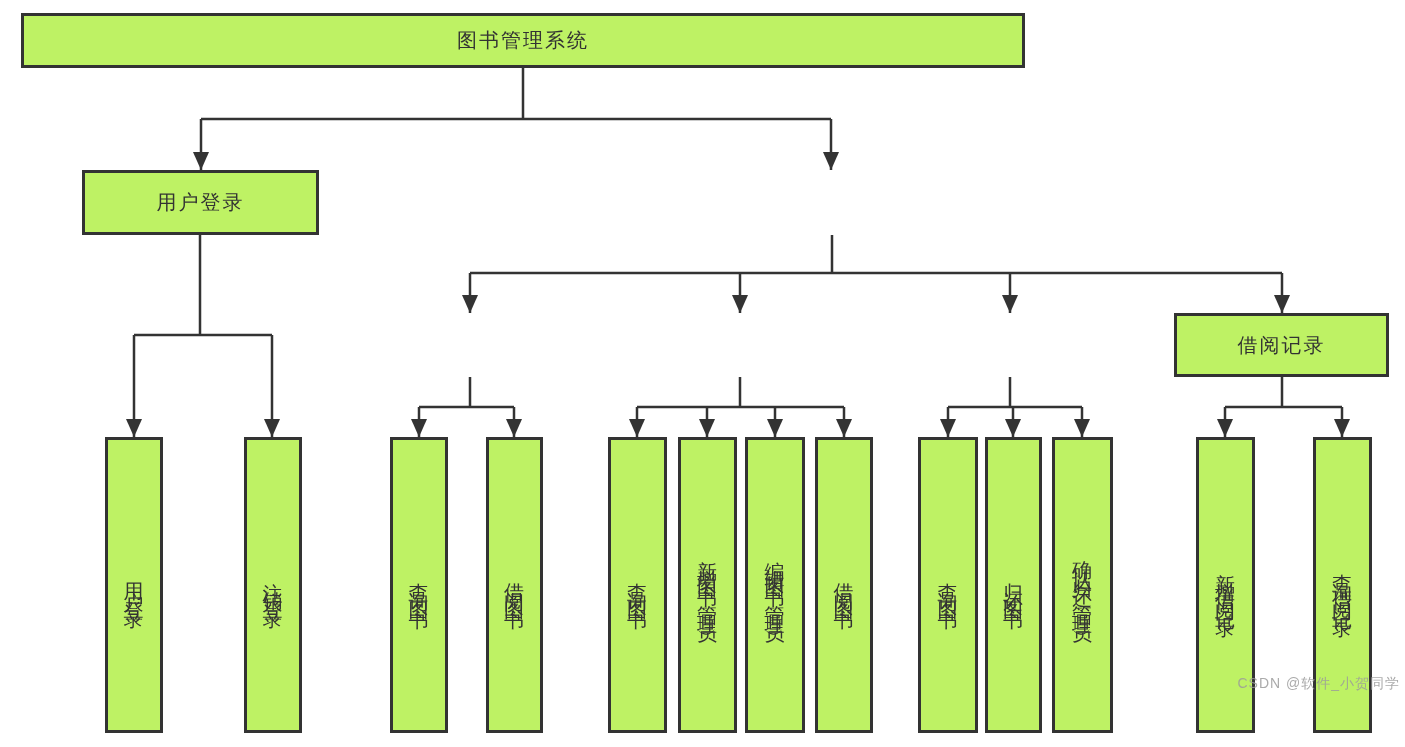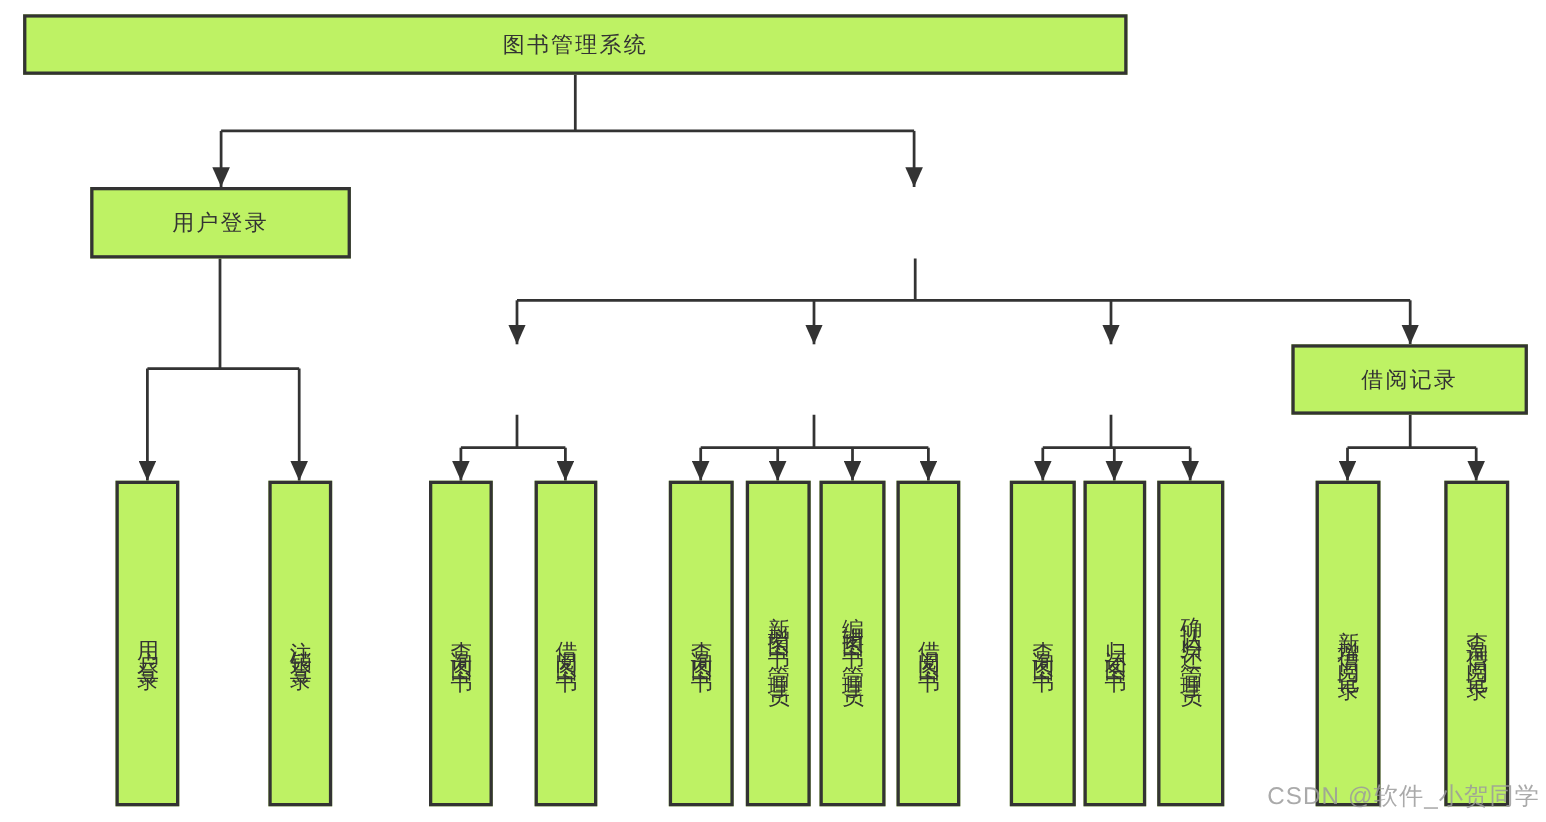--- a/index.html
+++ b/index.html
@@ -24,23 +24,23 @@
     writing-mode:vertical-rl;
     text-orientation:mixed;
     letter-spacing:9px;
     font-size:20px;
     line-height:1;
     white-space:nowrap;
   }
   .watermark{
     position:absolute;
     right:5px;
-    top:709px;
+    top:675px;
     z-index:2;
-    font-size:22px;
+    font-size:14px;
     letter-spacing:1px;
     color:rgba(155,155,155,0.85);
   }
 </style>
 </head>
 <body>
 
 <div class="stage">
 
   <svg class="connectors" width="1405" height="747" viewBox="0 0 1405 747">

